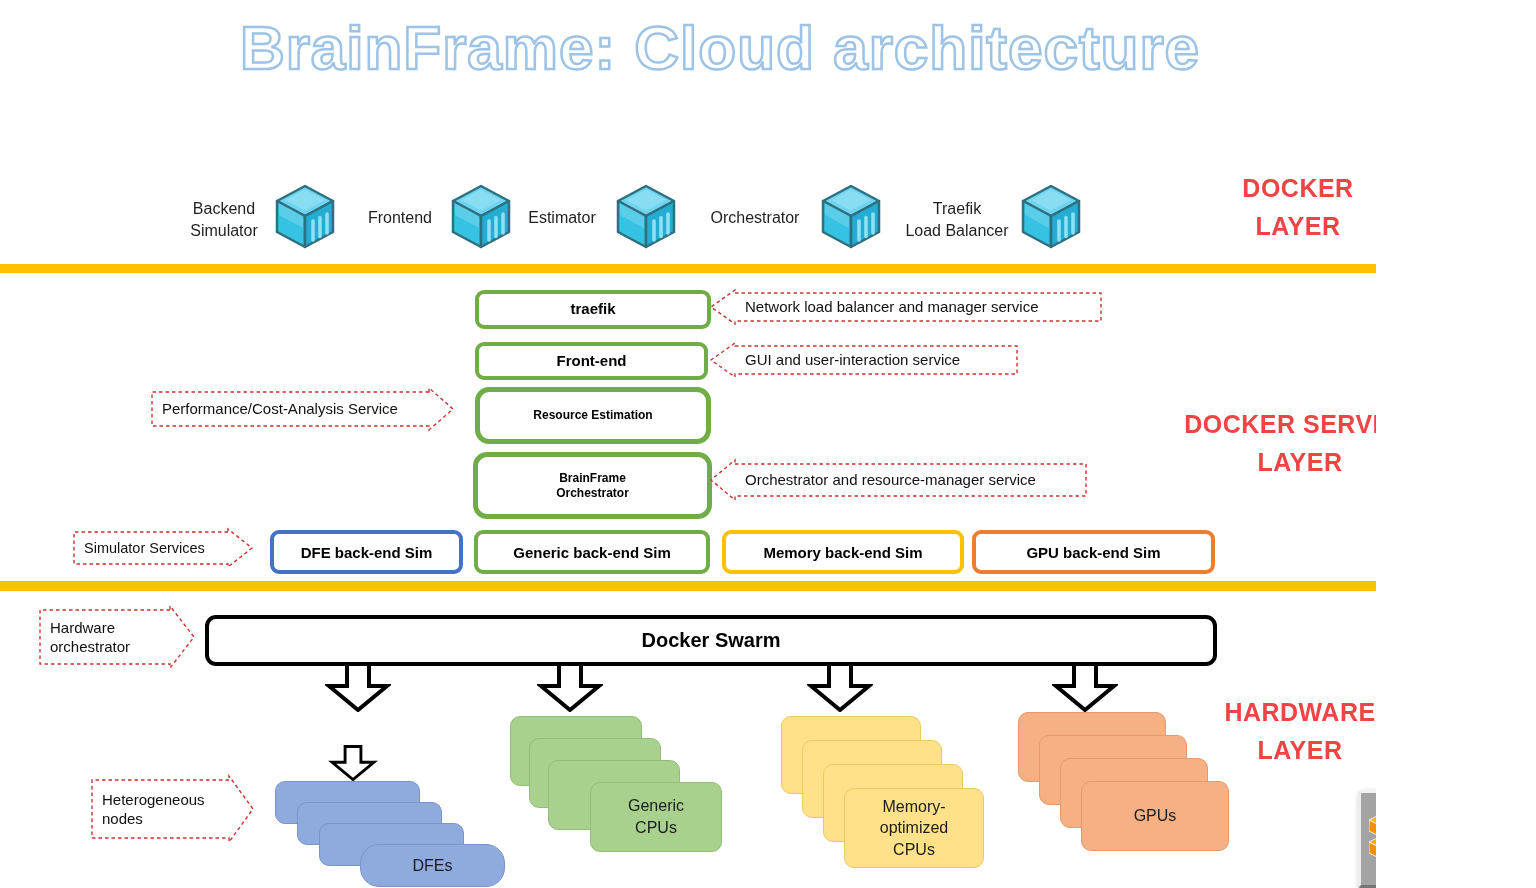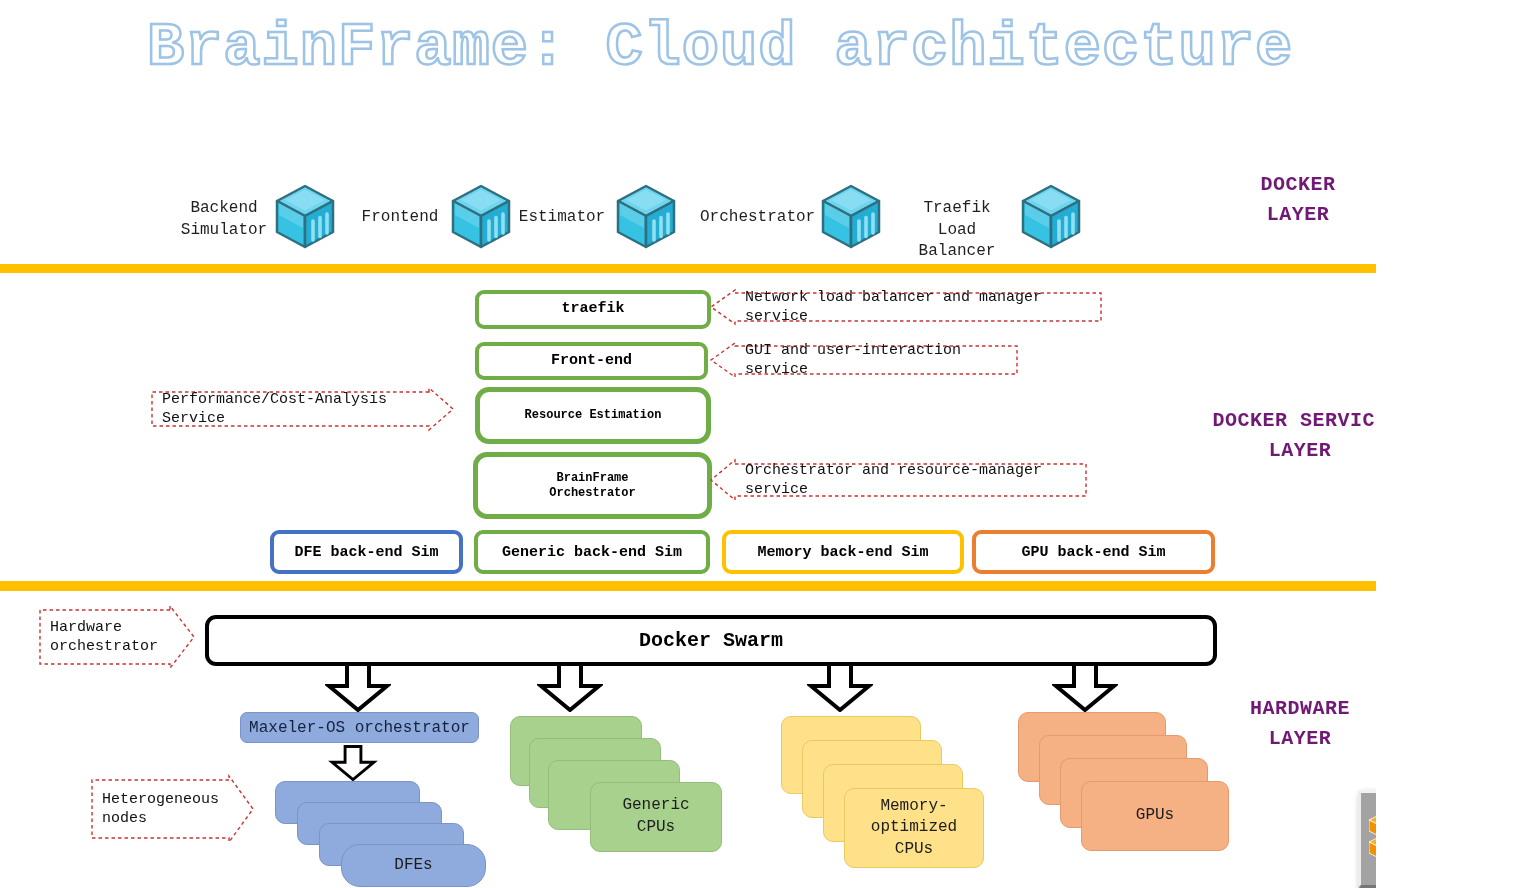--- a/index.html
+++ b/index.html
@@ -1,24 +1,24 @@
 <!DOCTYPE html>
 <html><head>
 <meta charset="utf-8">
 <style>
   html,body{margin:0;padding:0;background:#fff;}
   #canvas{position:relative;width:1376px;height:888px;background:#ffffff;overflow:hidden;
-          font-family:Liberation Mono, monospace;color:#1a1a1a;}
+          font-family:Liberation Sans, sans-serif;color:#1a1a1a;}
   .abs{position:absolute;}
   
   .title{left:0;top:12px;width:1440px;text-align:center;font-size:62px;font-weight:bold;
          color:#ffffff;-webkit-text-stroke:2.5px #9DC3E6;letter-spacing:1px;
          text-shadow:0 0 1px #bcd6ee;}
   
-  .layerlabel{color:#701a75;font-weight:bold;font-size:20px;text-align:center;
+  .layerlabel{color:#ef4444;font-weight:bold;font-size:25px;text-align:center;
               line-height:1.5;white-space:pre-line;letter-spacing:0.5px;}
   
   .divider{height:9px;background:#FFC000;}
   
   .dlabel{font-size:16px;line-height:1.35;text-align:center;color:#1f1f1f;white-space:pre-line;}
   
   .svcbox{background:#fff;border:4px solid #70AD47;border-radius:9px;display:flex;
           align-items:center;justify-content:center;font-weight:bold;font-size:15px;
           text-align:center;color:#000;line-height:1.25;white-space:pre-line;}
   .svcbox.big{border-width:5px;font-size:12px;border-radius:14px;}
@@ -141,20 +141,26 @@
 
   <div class="abs svcbox big" style="left:473px;top:452px;width:229px;height:57px;">BrainFrame
 Orchestrator</div>
   <div class="abs callout" style="left:709px;top:458px;width:379px;height:44px;">
     <svg width="379" height="44">
       <path d="M26,6 H377 V38 H26 V42 L2,22 L26,2 Z" fill="#ffffff" stroke="#cc3333" stroke-width="1.4" stroke-dasharray="3.5,3"></path>
     </svg>
     <span class="ct ct-left">Orchestrator and resource-manager service</span>
   </div>
 
+  <div class="abs callout" style="left:72px;top:527px;width:182px;height:42px;">
+    <svg width="182" height="42">
+      <path d="M156,5 H2 V37 H156 V40 L180,21 L156,2 Z" fill="#ffffff" stroke="#cc3333" stroke-width="1.4" stroke-dasharray="3.5,3"></path>
+    </svg>
+    <span class="ct ct-right" style="font-size:14.5px">Simulator Services</span>
+  </div>
   <div class="abs simbox b-blue" style="left:270px;top:530px;width:185px;height:36px;">DFE back-end Sim</div>
   <div class="abs simbox b-green" style="left:474px;top:530px;width:228px;height:36px;">Generic back-end Sim</div>
   <div class="abs simbox b-yellow" style="left:722px;top:530px;width:234px;height:36px;">Memory back-end Sim</div>
   <div class="abs simbox b-orange" style="left:972px;top:530px;width:235px;height:36px;">GPU back-end Sim</div>
 
   <div class="abs layerlabel" style="left:1184px;top:406px;width:232px;">DOCKER SERVICE
 LAYER</div>
 
   <div class="abs divider" style="left:0;top:581px;width:1467px;height:10px;"></div>
 
@@ -174,37 +180,36 @@
   <svg class="abs" style="left:537px;top:662px" width="66" height="50">
       <use href="#arrow-down"></use>
     </svg>
   <svg class="abs" style="left:807px;top:662px" width="66" height="50">
       <use href="#arrow-down"></use>
     </svg>
   <svg class="abs" style="left:1052px;top:662px" width="66" height="50">
       <use href="#arrow-down"></use>
     </svg>
 
-  <div class="abs maxeler" style="left:240px;top:712px;width:237px;height:29px;">Maxeler-OS orchestrator</div>
   <svg class="abs" style="left:326px;top:745px" width="54" height="36">
       <use href="#arrow-down"></use>
     </svg>
 
   <div class="abs callout" style="left:90px;top:774px;width:165px;height:70px;">
     <svg width="165" height="70">
       <path d="M139,6 H2 V64 H139 V68 L163,35 L139,2 Z" fill="#ffffff" stroke="#cc3333" stroke-width="1.4" stroke-dasharray="3.5,3"></path>
     </svg>
     <span class="ct ct-right">Heterogeneous
 nodes</span>
   </div>
 
   <div class="stackbox f-blue" style="left:275px;top:781px;width:143px;height:41px;"></div>
   <div class="stackbox f-blue" style="left:297px;top:802px;width:143px;height:41px;"></div>
   <div class="stackbox f-blue" style="left:319px;top:823px;width:143px;height:41px;"></div>
-  <div class="stackbox f-blue" style="left:341px;top:844px;width:143px;height:41px;border-radius:19px;">DFEs</div>
+  <div class="stackbox f-blue" style="left:360px;top:844px;width:143px;height:41px;border-radius:19px;">DFEs</div>
 
   <div class="stackbox f-green" style="left:510px;top:716px;width:130px;height:68px;"></div>
   <div class="stackbox f-green" style="left:529px;top:738px;width:130px;height:68px;"></div>
   <div class="stackbox f-green" style="left:548px;top:760px;width:130px;height:68px;"></div>
   <div class="stackbox f-green" style="left:554px;top:782px;width:130px;height:68px;margin-left:36px;">Generic
 CPUs</div>
 
   <div class="stackbox f-yellow" style="left:781px;top:716px;width:138px;height:76px;"></div>
   <div class="stackbox f-yellow" style="left:802px;top:740px;width:138px;height:76px;"></div>
   <div class="stackbox f-yellow" style="left:823px;top:764px;width:138px;height:76px;"></div>

